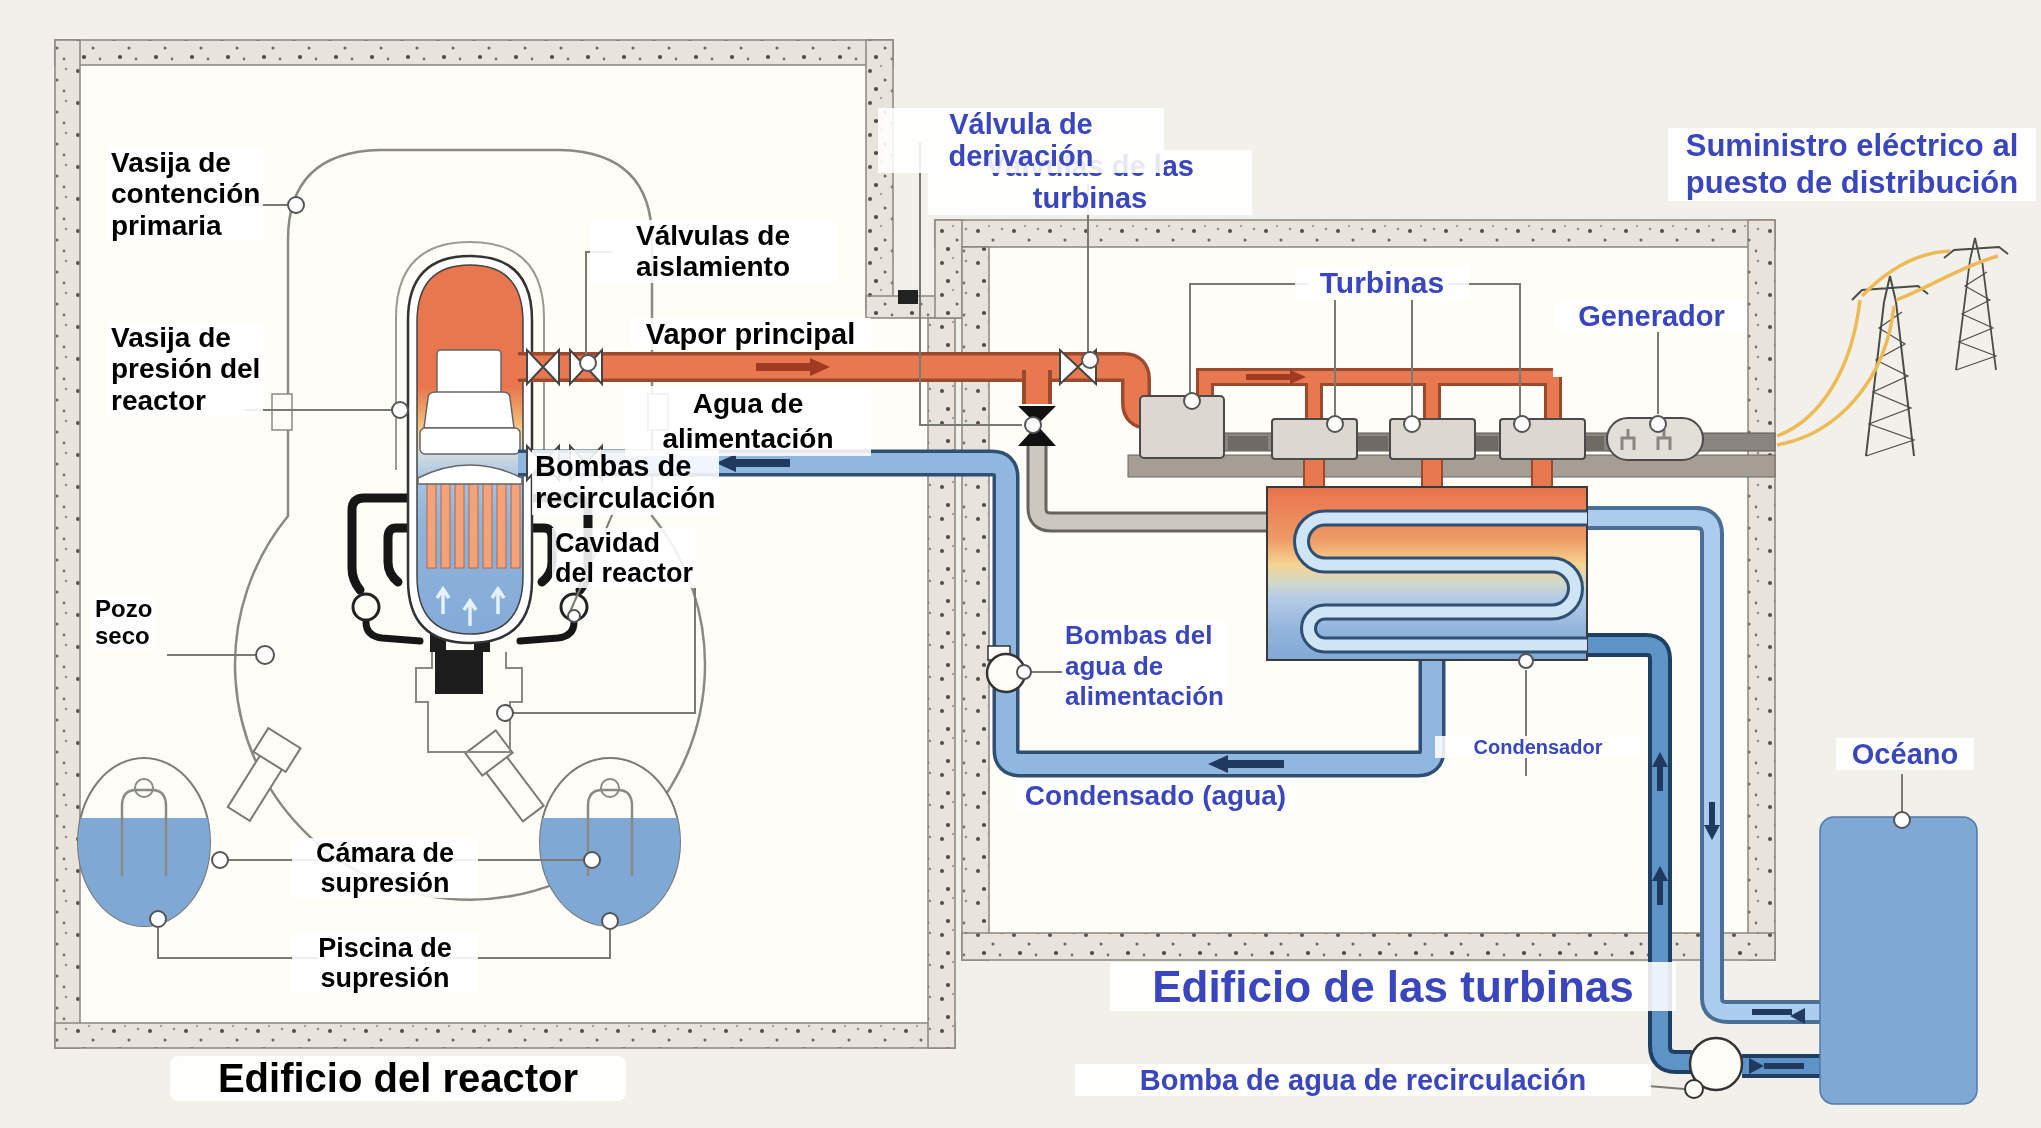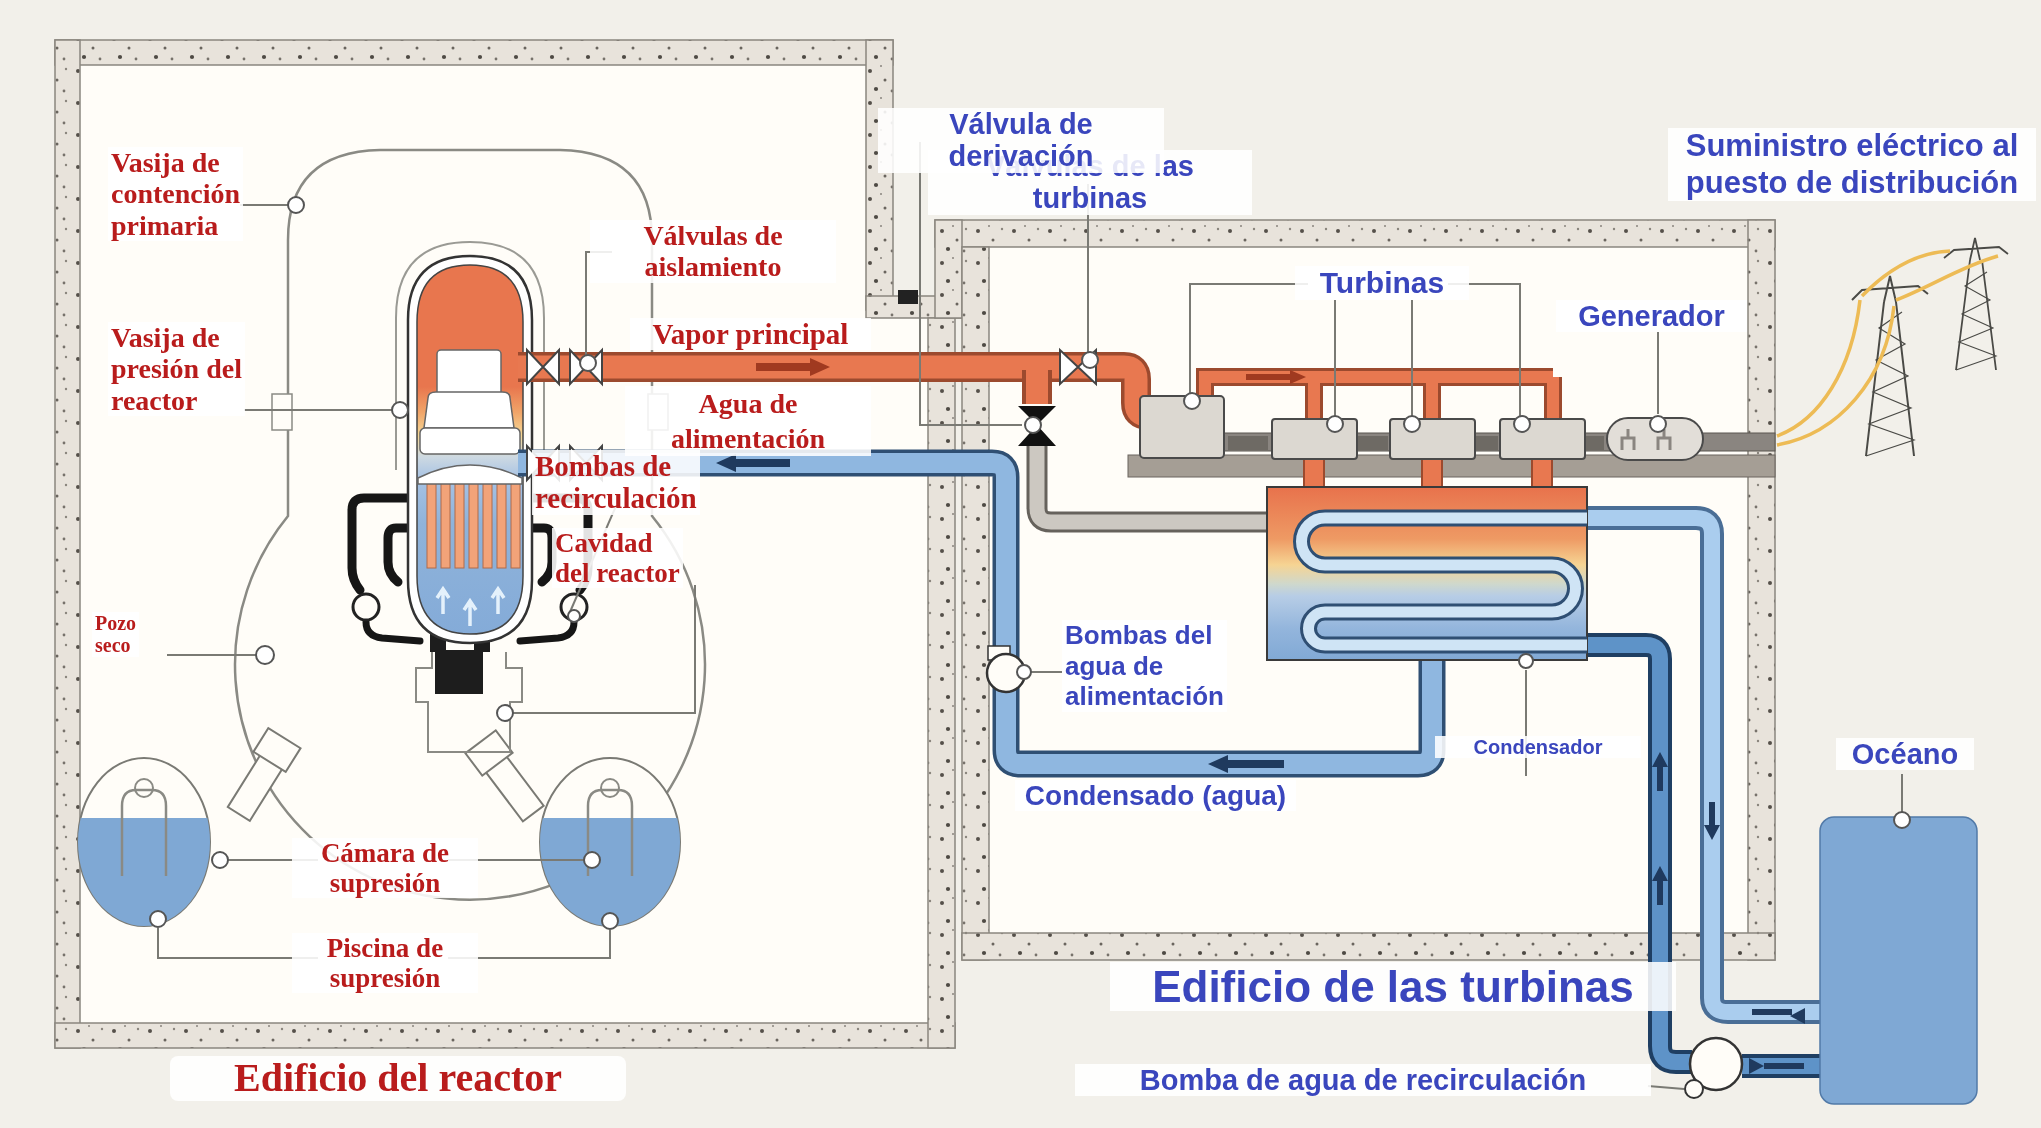--- a/index.html
+++ b/index.html
@@ -1,21 +1,21 @@
 <!DOCTYPE html>
 <html><head>
 <meta charset="utf-8">
 <style>
   html,body{margin:0;padding:0;background:#e9e7e1;}
   #stage{position:relative;width:2041px;height:1128px;background:#f2f0ea;overflow:hidden;
          font-family:"Liberation Sans",sans-serif;}
   #stage svg{position:absolute;left:0;top:0;}
   .lbl{position:absolute;font-weight:bold;white-space:pre-line;z-index:5;
        background:rgba(255,255,255,.88);padding:0 3px;line-height:1.12;}
-  .red{color:#b91c1c;font-family:Liberation Serif, serif;}
+  .red{color:#000000;}
   .blue{color:#3a46bd;}
   .ctr{text-align:center;}
 </style>
 </head>
 <body>
 
 <div id="stage">
 
 <svg width="2041" height="1128" viewBox="0 0 2041 1128">
   <defs>
@@ -325,21 +325,21 @@
         <circle cx="1902" cy="820" r="8"></circle>
   </g>
 </svg>
 
 <div class="lbl red" style="left:108px;top:147px;font-size:28px;">Vasija de
 contención
 primaria</div>
 <div class="lbl red" style="left:108px;top:322px;font-size:28px;">Vasija de
 presión del
 reactor</div>
-<div class="lbl red" style="left:92px;top:612px;font-size:20px;">Pozo
+<div class="lbl red" style="left:92px;top:596px;font-size:24px;">Pozo
 seco</div>
 <div class="lbl red ctr" style="left:590px;top:220px;width:240px;font-size:28px;">Válvulas de
 aislamiento</div>
 <div class="lbl red ctr" style="left:630px;top:318px;width:235px;font-size:29px;">Vapor principal</div>
 <div class="lbl red ctr" style="left:625px;top:386px;width:240px;font-size:28px;line-height:1.25;">Agua de
 alimentación</div>
 <div class="lbl red" style="left:532px;top:450px;font-size:29px;">Bombas de
 recirculación</div>
 <div class="lbl red" style="left:552px;top:528px;font-size:27px;">Cavidad
 del reactor</div>

